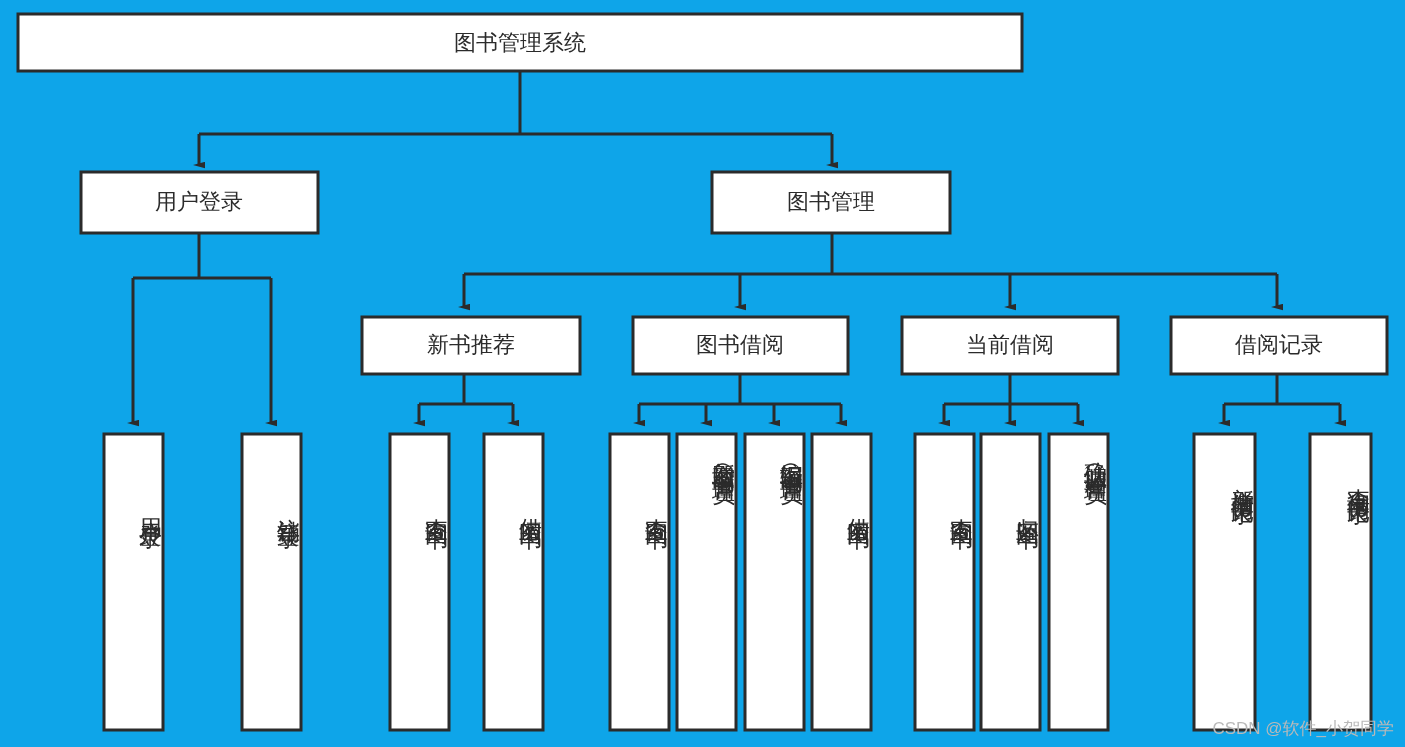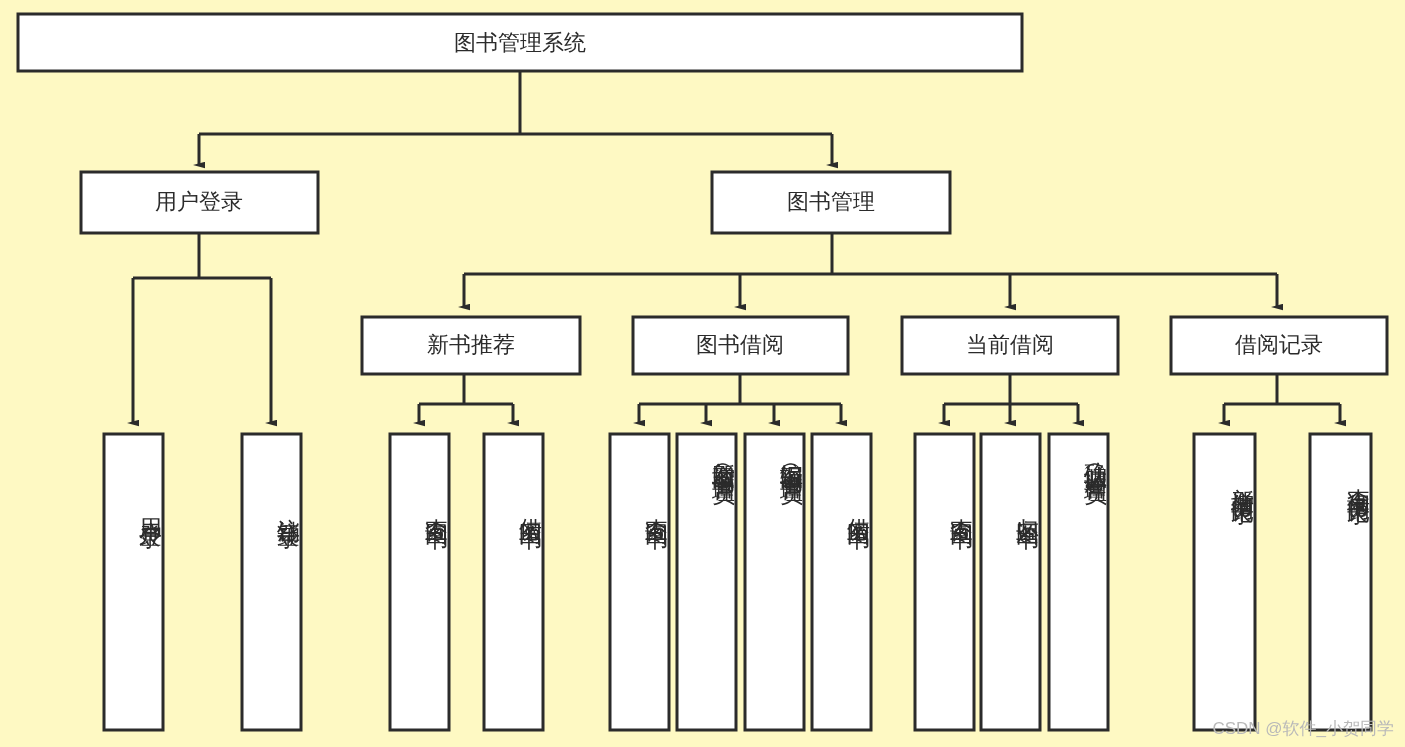--- a/index.html
+++ b/index.html
@@ -11,21 +11,21 @@
     width: 1405px;
     height: 747px;
     font-family: "Liberation Sans", "DejaVu Sans", sans-serif;
     overflow: hidden;
     position: relative;
   }
   #diagram-root {
     position: relative;
     width: 1405px;
     height: 747px;
-    background: #fef9c3;
+    background: #0ea5e9;
   }
   svg#flow-svg {
     position: absolute;
     left: 0;
     top: 0;
     width: 1405px;
     height: 747px;
     display: block;
   }
   .node-rect {

